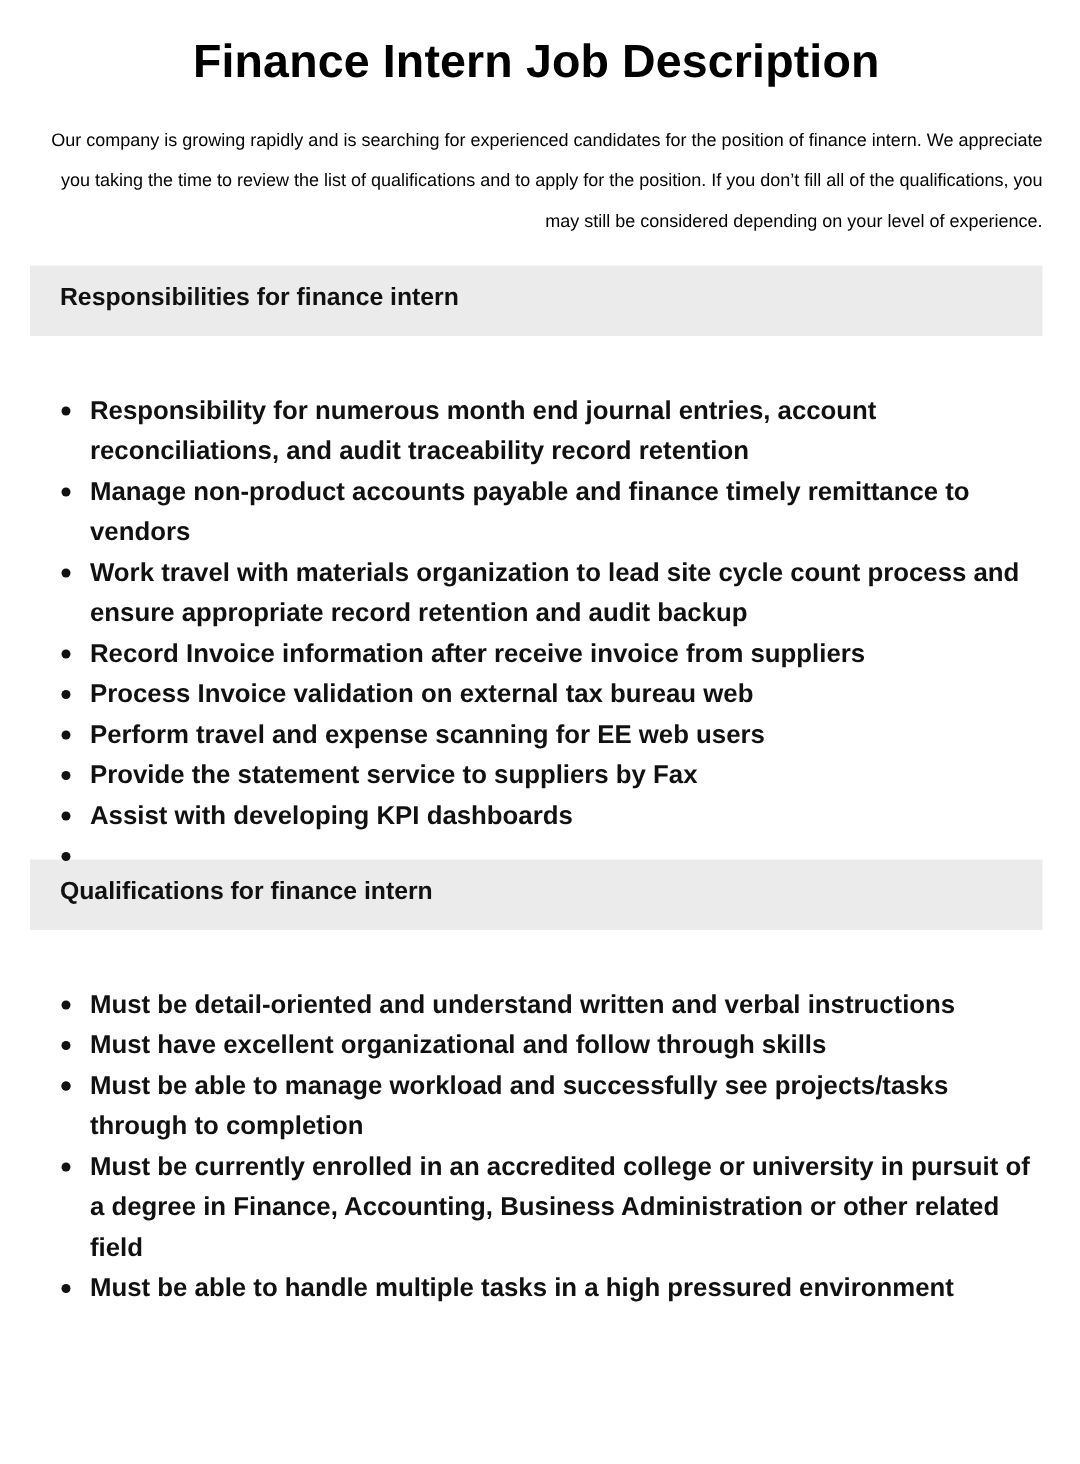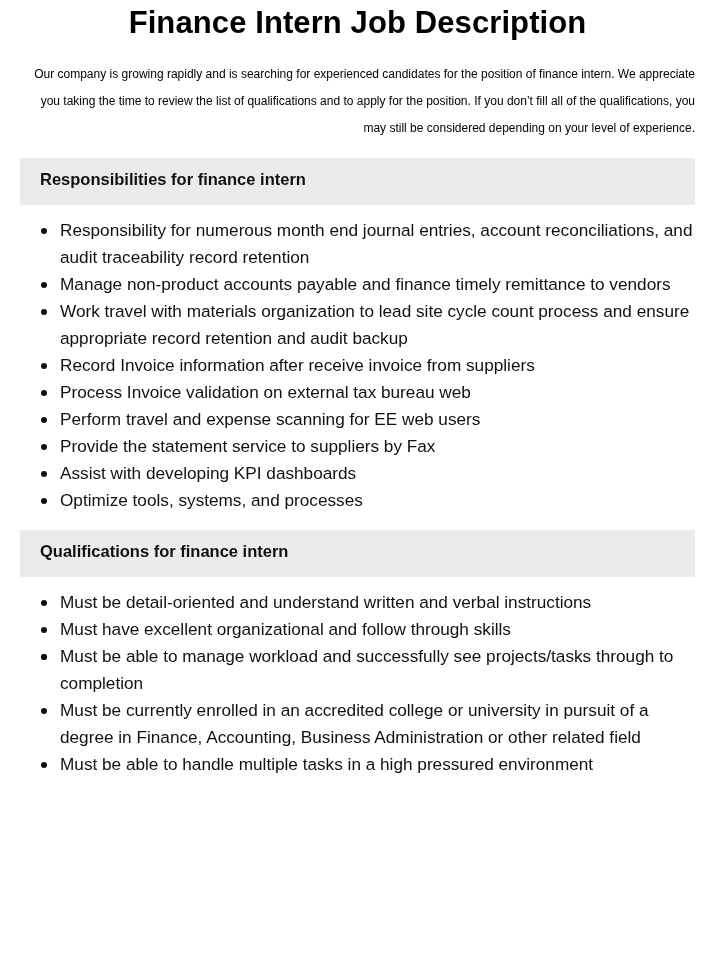--- a/index.html
+++ b/index.html
@@ -15,21 +15,21 @@
       color: #111111;
       position: relative;
     }
     .page {
       position: absolute;
       left: 20px;
       top: 0;
       width: 675px;
     }
     .title {
-      margin: 0;
+      margin: 18px;
       padding-top: 2px;
       height: 42px;
       line-height: 42px;
       text-align: center;
       font-size: 31px;
       font-weight: bold;
       color: #000000;
       letter-spacing: 0.1px;
     }
     .intro {
@@ -45,23 +45,24 @@
       height: 47px;
       line-height: 42px;
       padding-left: 20px;
       font-size: 16.5px;
       font-weight: bold;
       color: #111111;
     }
     .section-header.q {
     }
     ul.list {
-      margin: 12px 0 0 0;
+      margin: 36px 0 0 0;
       padding: 0 0 0 40px;
       list-style: none;
+      font-weight: bold;
     }
     ul.list li {
       position: relative;
       font-size: 17.2px;
       line-height: 27px;
       color: #111111;
     }
     ul.list li .bullet {
       position: absolute;
       left: -19px;
@@ -84,21 +85,21 @@
 
   <ul class="list">
     <li><span class="bullet"></span><span>Responsibility for numerous month end journal entries, account reconciliations, and audit traceability record retention</span></li>
     <li><span class="bullet"></span><span>Manage non-product accounts payable and finance timely remittance to vendors</span></li>
     <li><span class="bullet"></span><span>Work travel with materials organization to lead site cycle count process and ensure appropriate record retention and audit backup</span></li>
     <li><span class="bullet"></span><span>Record Invoice information after receive invoice from suppliers</span></li>
     <li><span class="bullet"></span><span>Process Invoice validation on external tax bureau web</span></li>
     <li><span class="bullet"></span><span>Perform travel and expense scanning for EE web users</span></li>
     <li><span class="bullet"></span><span>Provide the statement service to suppliers by Fax</span></li>
     <li><span class="bullet"></span><span>Assist with developing KPI dashboards</span></li>
-    <li><span class="bullet"></span><span>Optimize tools, systems, and processes</span></li>
+    <li><span class="bullet"></span></li>
   </ul>
 
   <div class="section-header q">Qualifications for finance intern</div>
 
   <ul class="list">
     <li><span class="bullet"></span><span>Must be detail-oriented and understand written and verbal instructions</span></li>
     <li><span class="bullet"></span><span>Must have excellent organizational and follow through skills</span></li>
     <li><span class="bullet"></span></li>
     <li><span class="bullet"></span><span>Must be able to manage workload and successfully see projects/tasks through to completion</span></li>
     <li><span class="bullet"></span><span>Must be currently enrolled in an accredited college or university in pursuit of a degree in Finance, Accounting, Business Administration or other related field</span></li>

